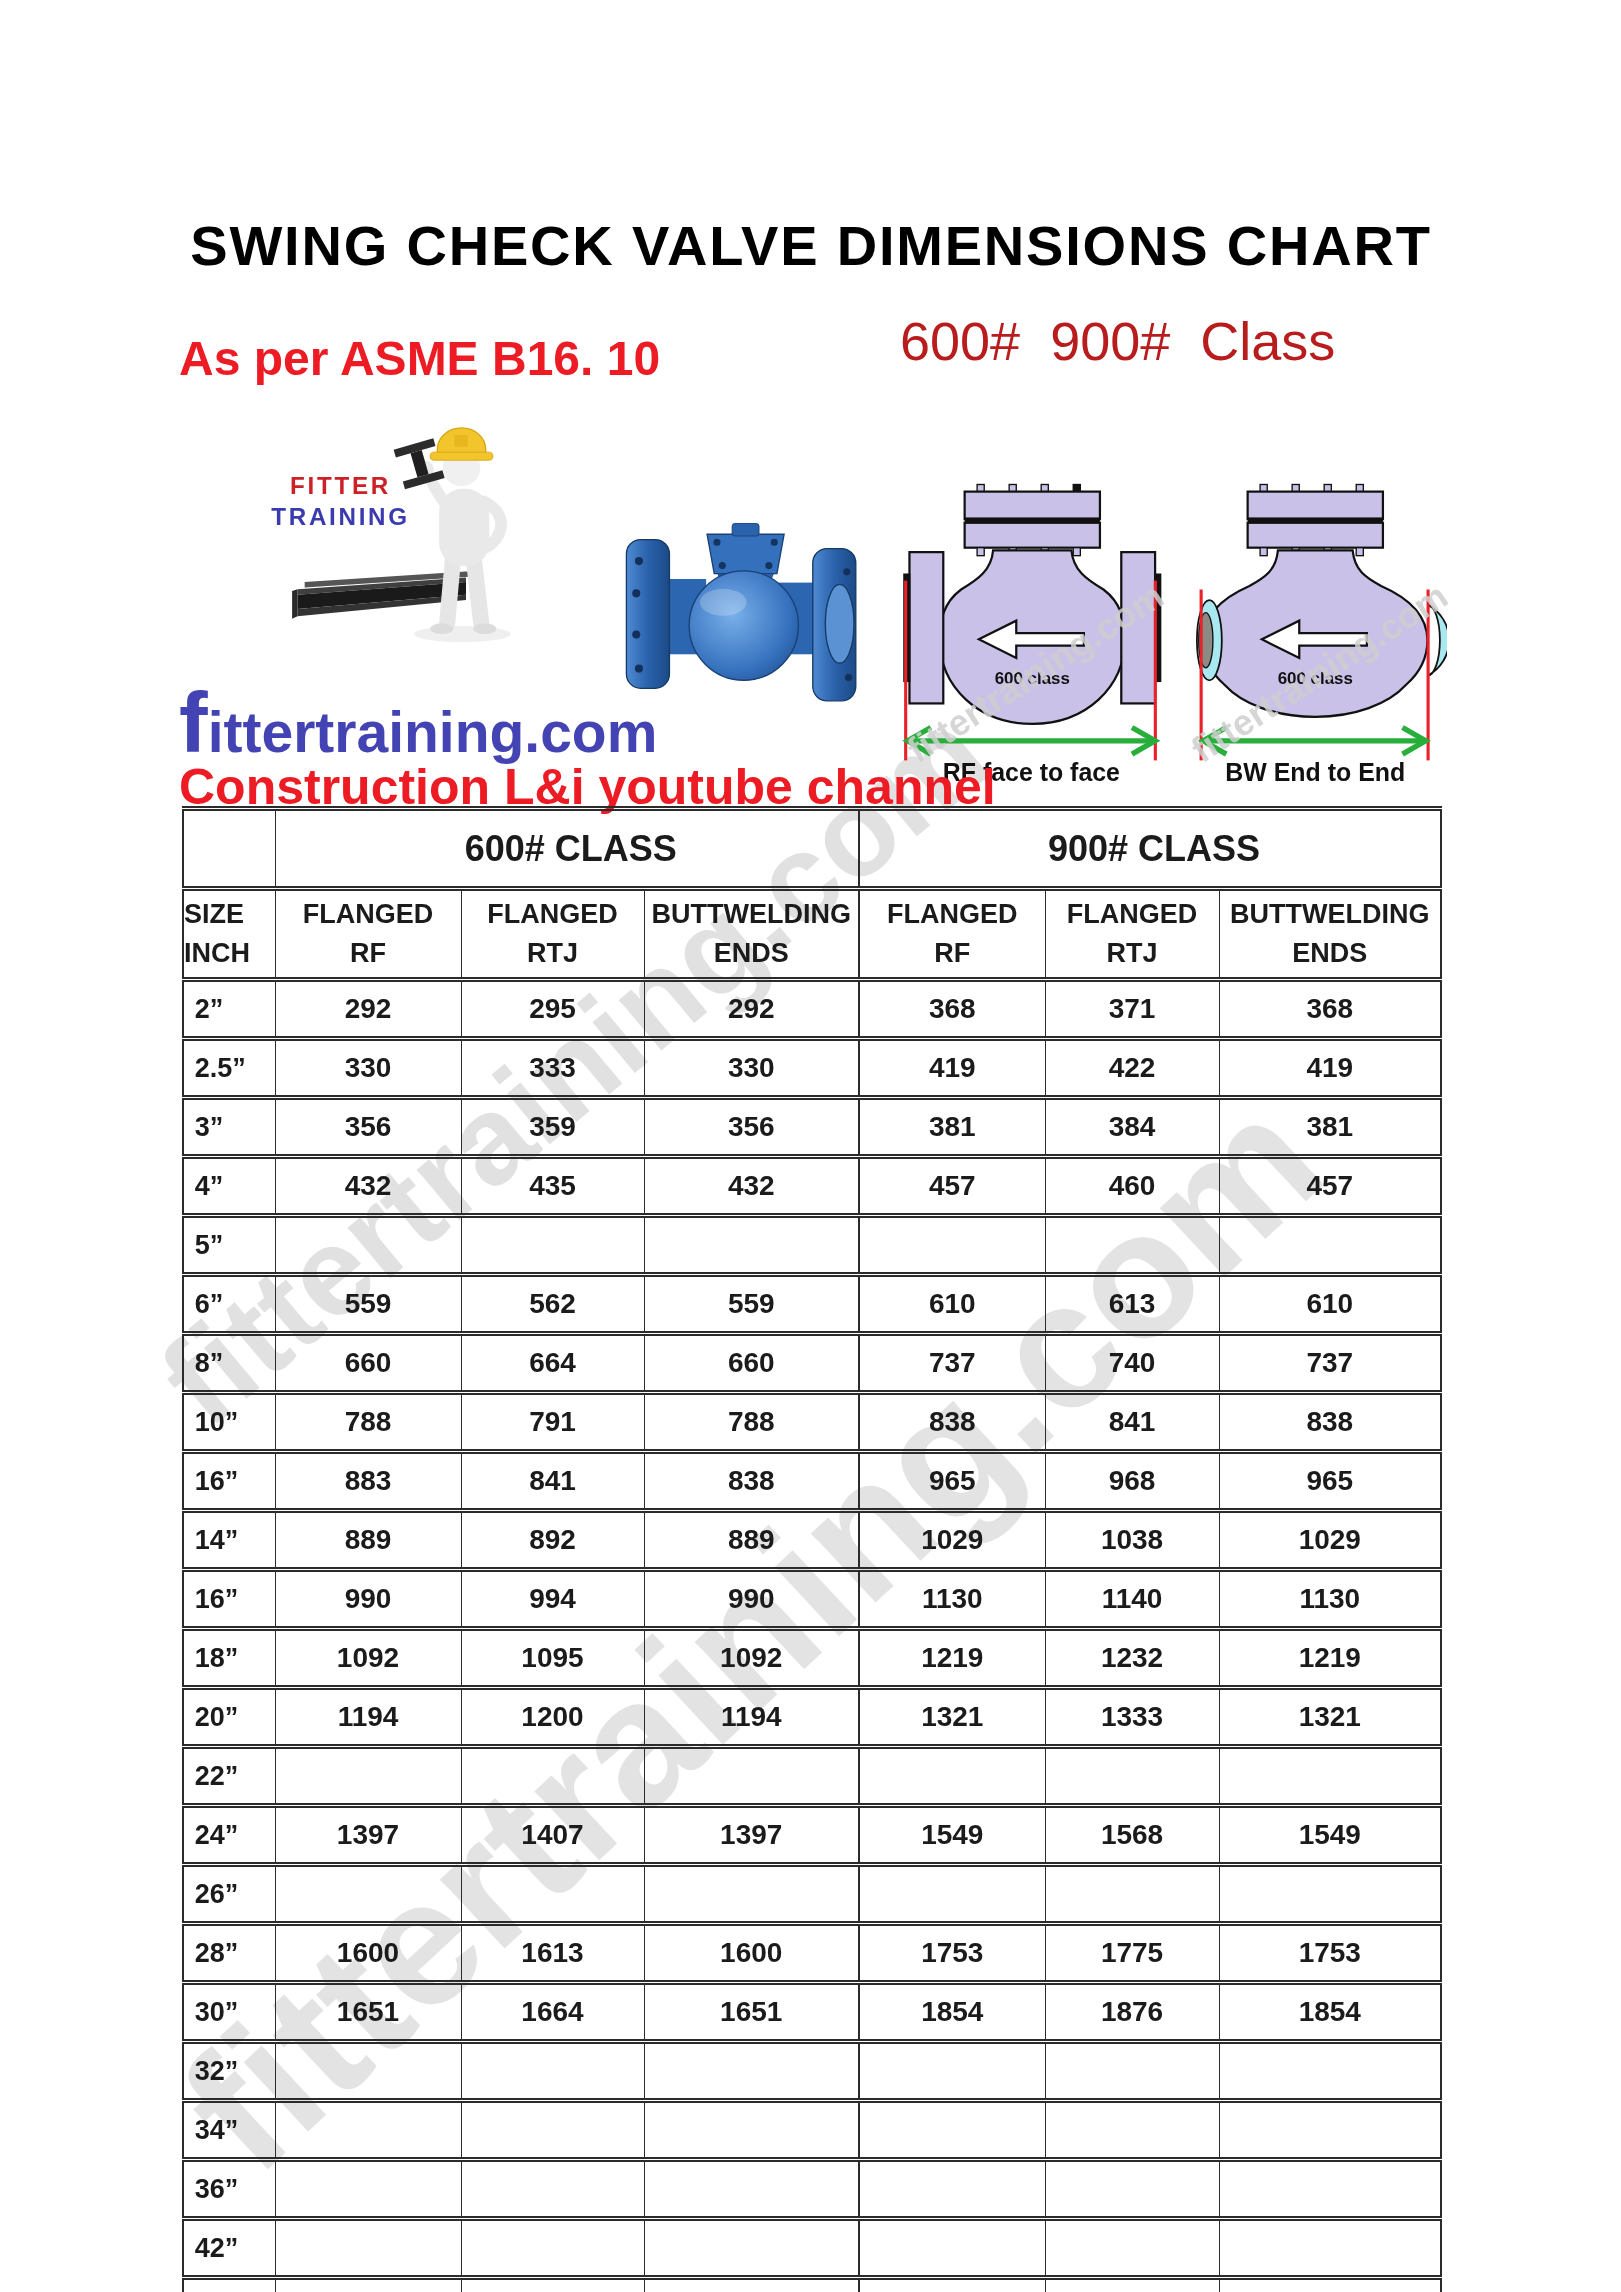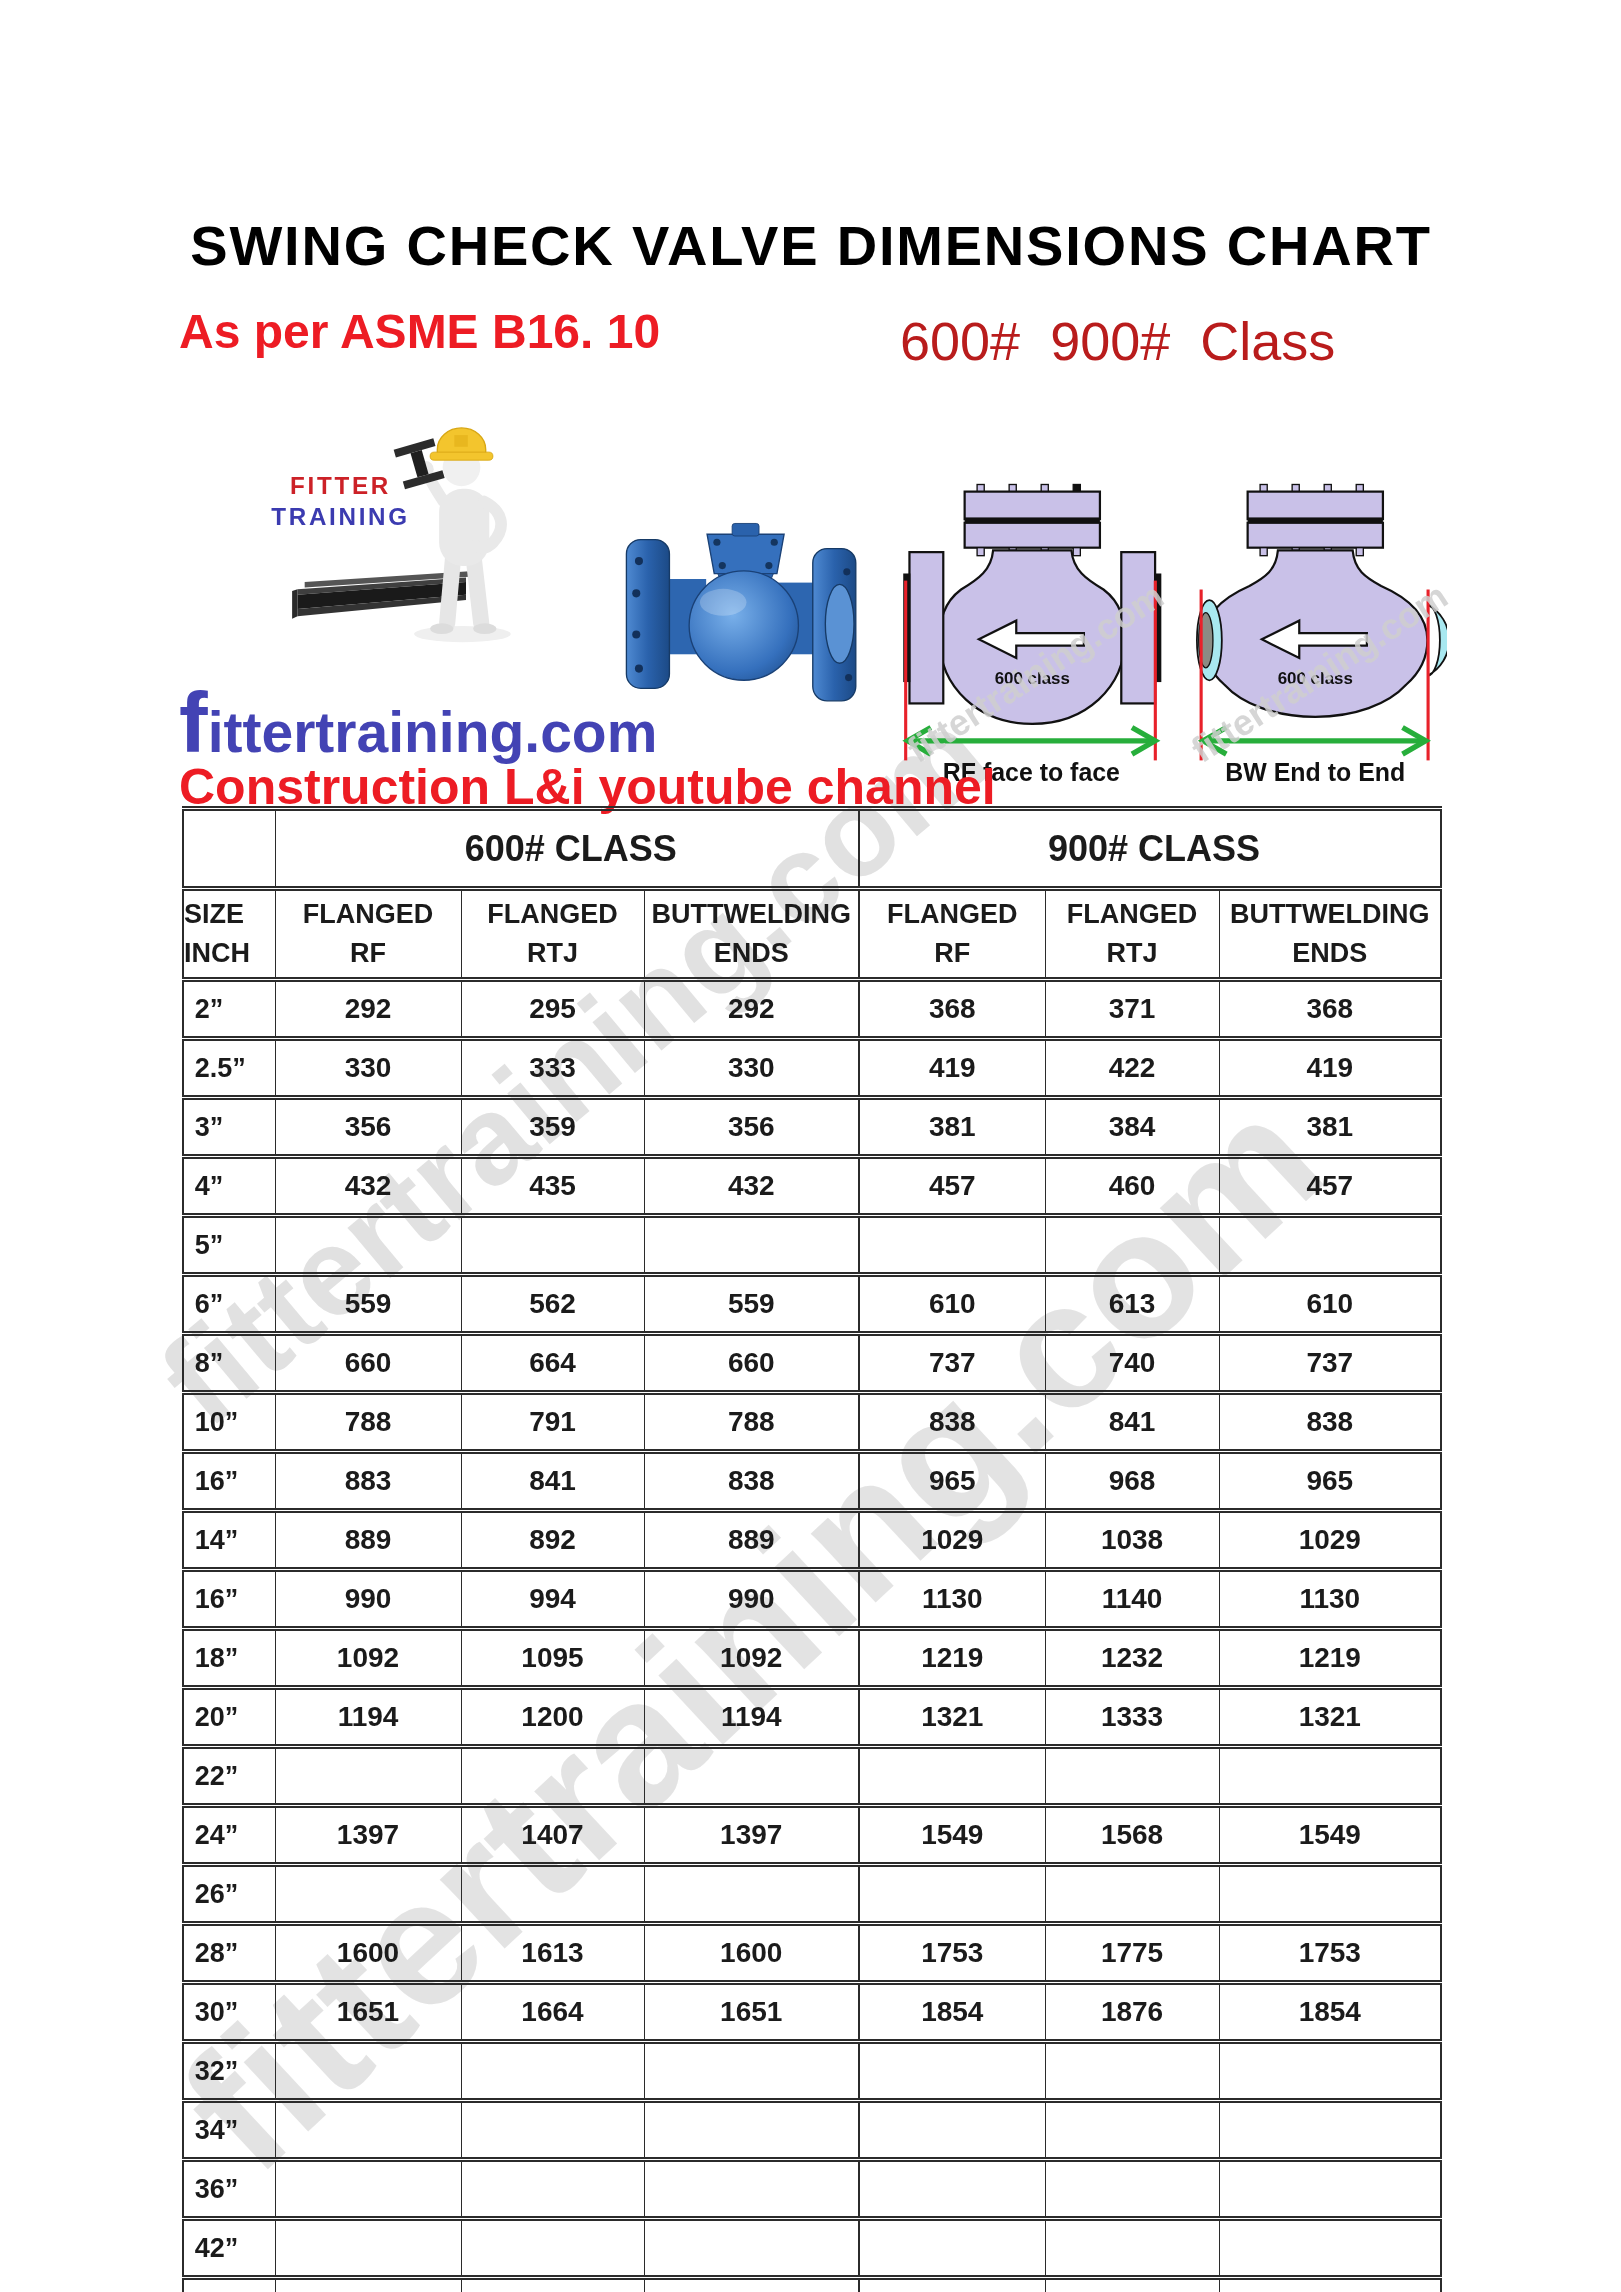--- a/index.html
+++ b/index.html
@@ -8,21 +8,21 @@
     font-family:"Liberation Sans","DejaVu Sans",sans-serif;color:#111;
   }
   .abs{position:absolute;}
 
   
   .page-title{
     left:90px;top:213px;width:1442px;text-align:center;
     font-size:56px;font-weight:bold;letter-spacing:1.8px;color:#000;z-index:2;
   }
   .sub-red{
-    left:179px;top:304px;font-size:48px;font-weight:bold;color:#ed1c24;z-index:2;
+    left:179px;top:331px;font-size:48px;font-weight:bold;color:#ed1c24;z-index:2;
   }
   .sub-blue{
     left:900px;top:310px;font-size:54px;font-weight:normal;color:#b91c1c;
     white-space:pre;z-index:2;
   }
 
   
   .website{
     left:179px;top:679px;font-size:57px;font-weight:bold;color:#4343b4;z-index:2;line-height:1.0;
   }

